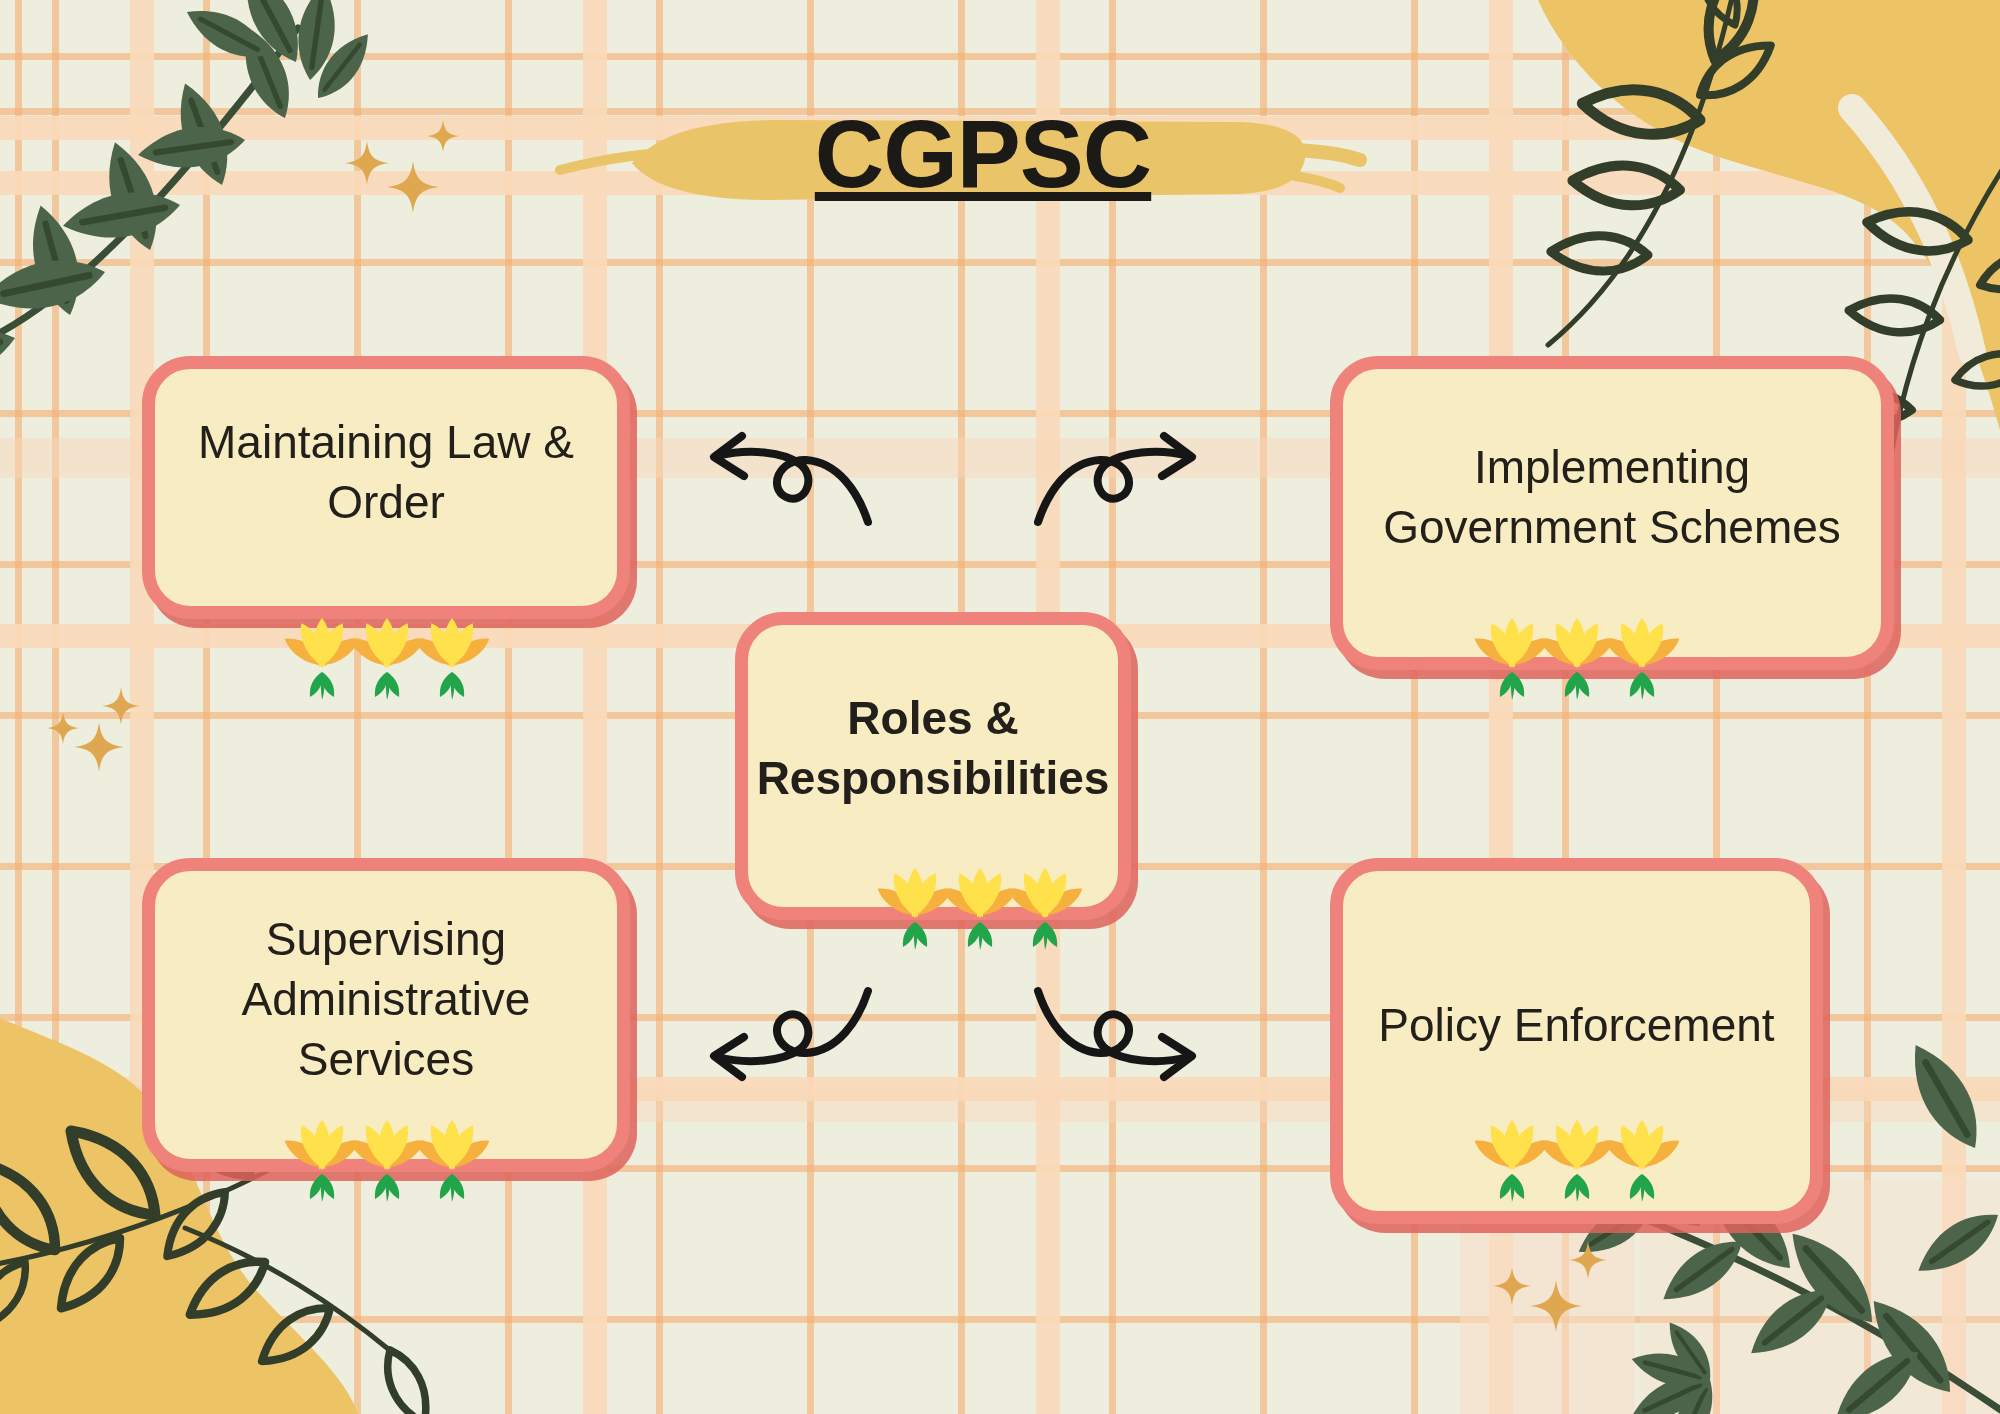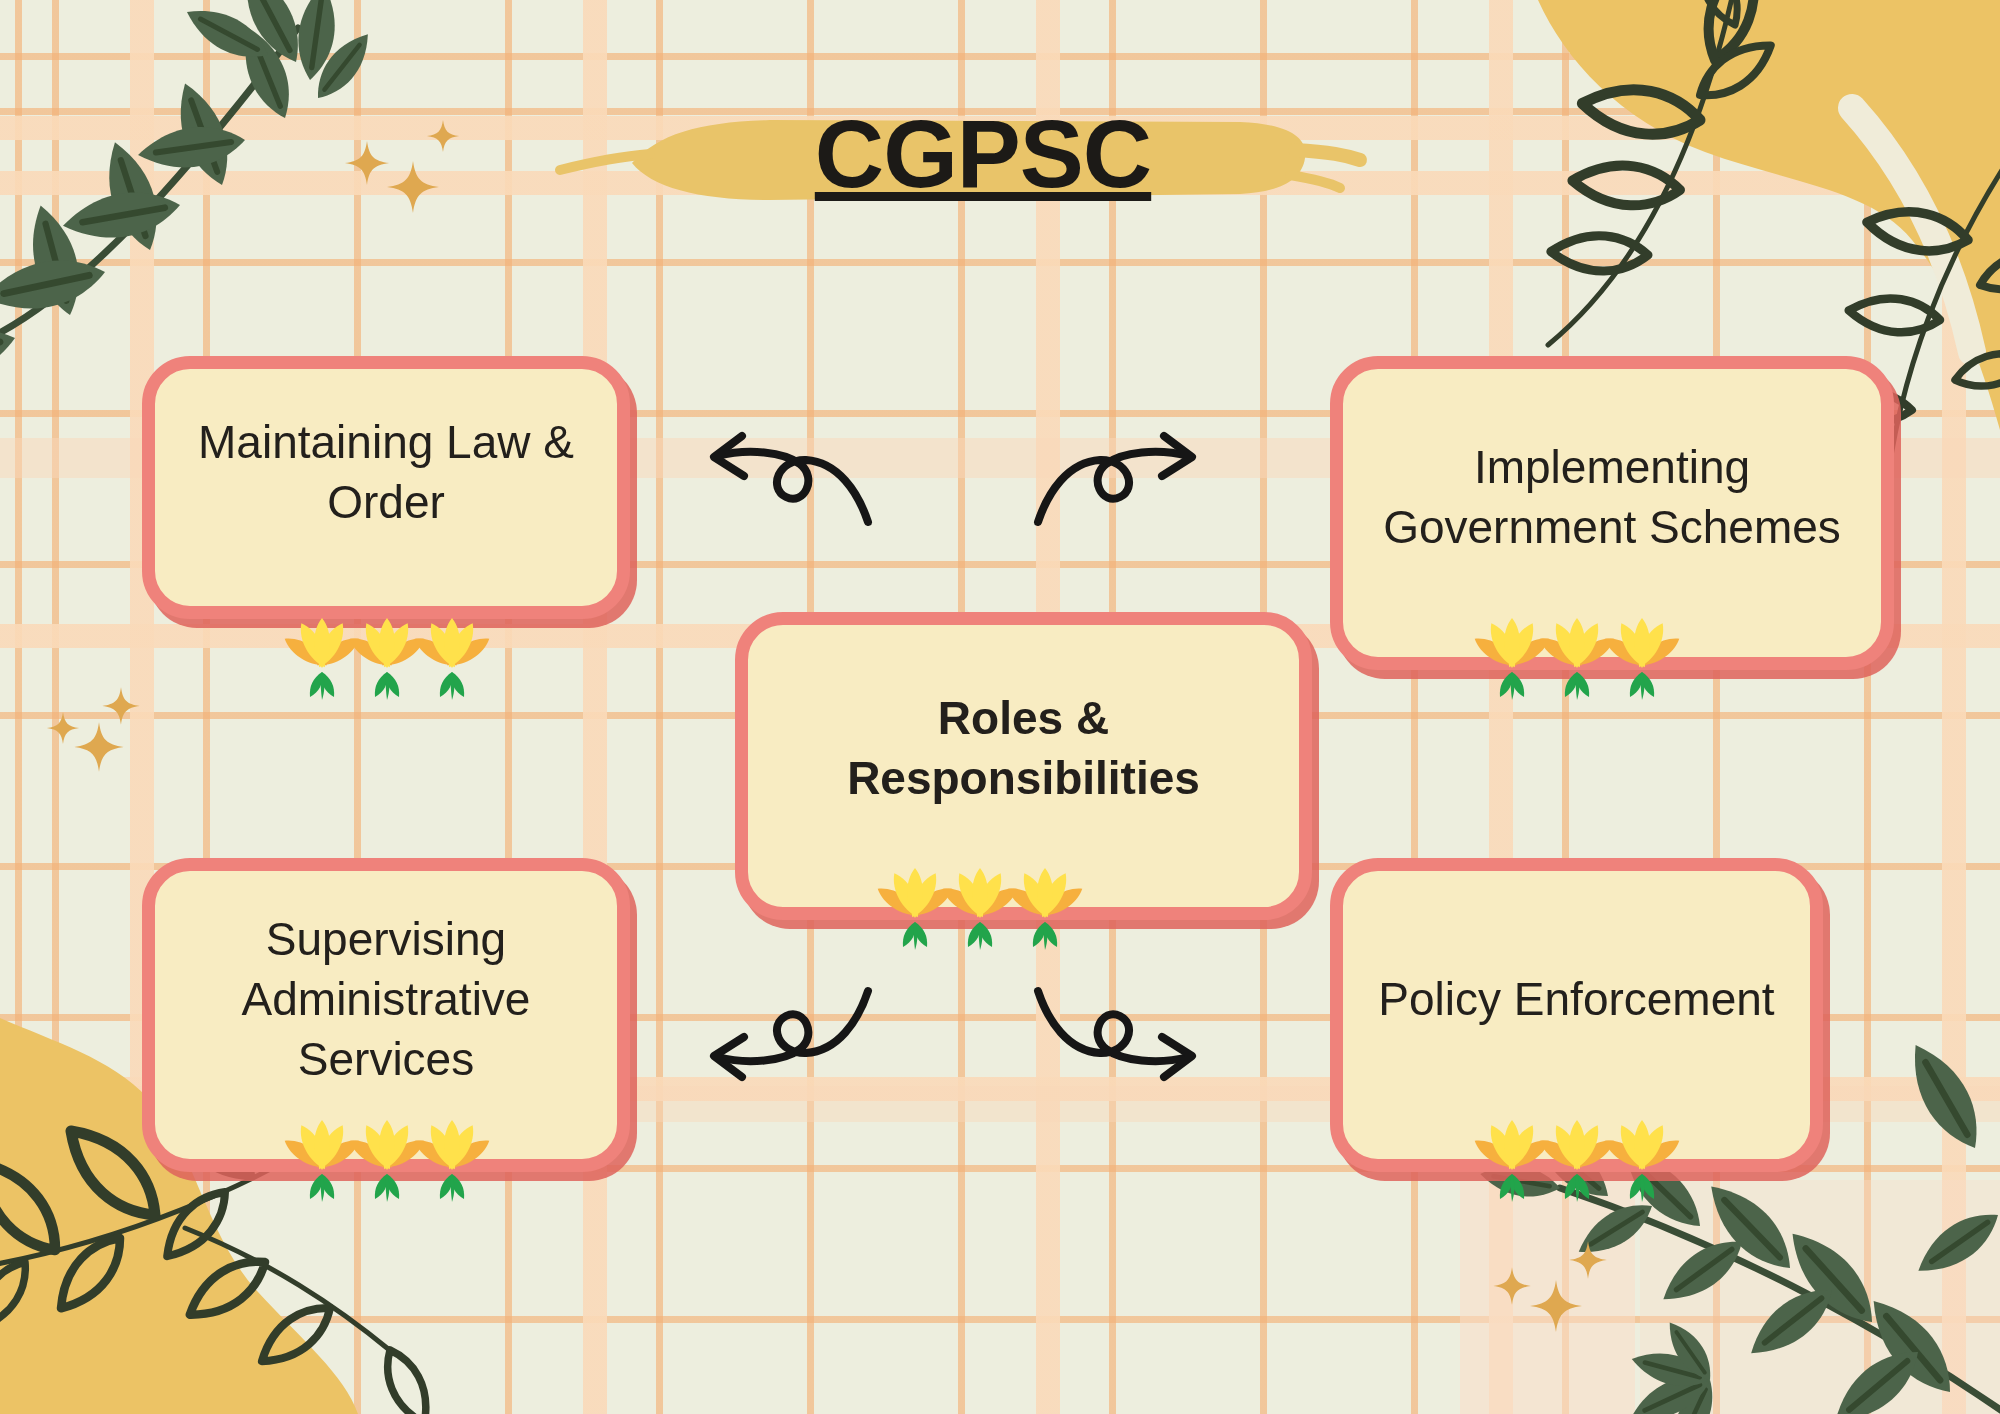--- a/index.html
+++ b/index.html
@@ -29,23 +29,23 @@
     background:#f8ecc2;border:13px solid #ef827b;border-radius:48px;
     box-shadow:7px 9px 0 rgba(222,99,92,.85);
     display:flex;align-items:center;justify-content:center;text-align:center;
   }
   .box .label{
     font-size:46px;line-height:1.3;color:#23201c;
     padding:0 24px 30px 24px;
   }
   .box-tl{left:142px;top:356px;width:488px;height:263px;}
   .box-tr{left:1330px;top:356px;width:564px;height:314px;}
-  .box-c {left:735px;top:612px;width:577px;height:308px;}
+  .box-c {left:735px;top:612px;width:396px;height:308px;}
   .box-bl{left:142px;top:858px;width:488px;height:314px;}
-  .box-br{left:1330px;top:858px;width:493px;height:314px;}
+  .box-br{left:1330px;top:858px;width:493px;height:366px;}
   .box-c .label{font-weight:bold;font-size:46px;padding:0 18px 34px 18px;}
 
   .title{
     position:absolute;left:733px;top:102px;width:500px;height:104px;
     display:flex;align-items:center;justify-content:center;
     font-size:96px;font-weight:bold;letter-spacing:-1px;color:#1c1a17;text-decoration:underline;
   }
 
   
   .leafFill{fill:#4c644a;}

